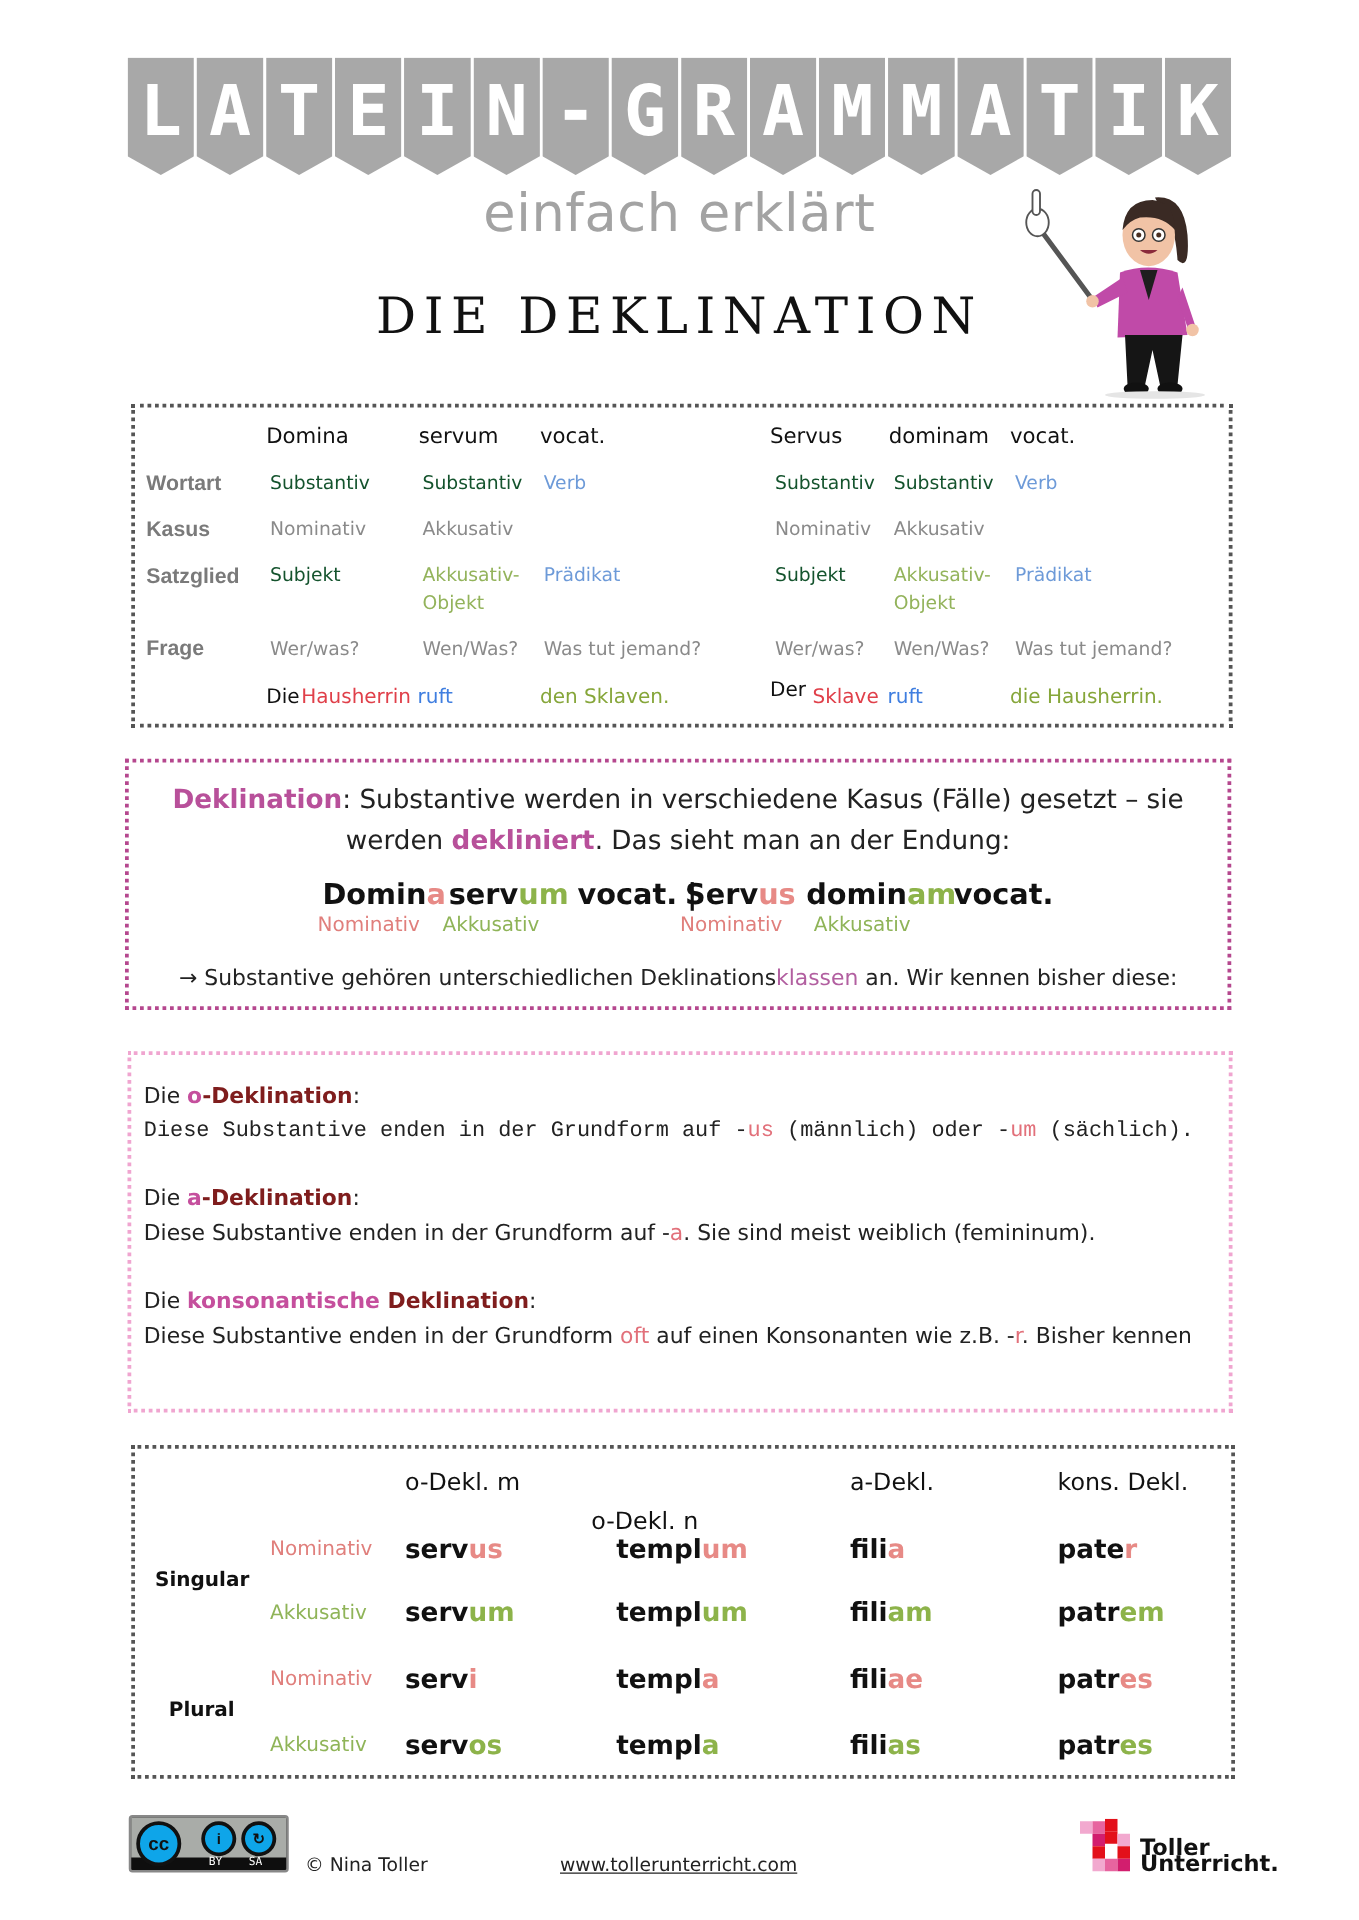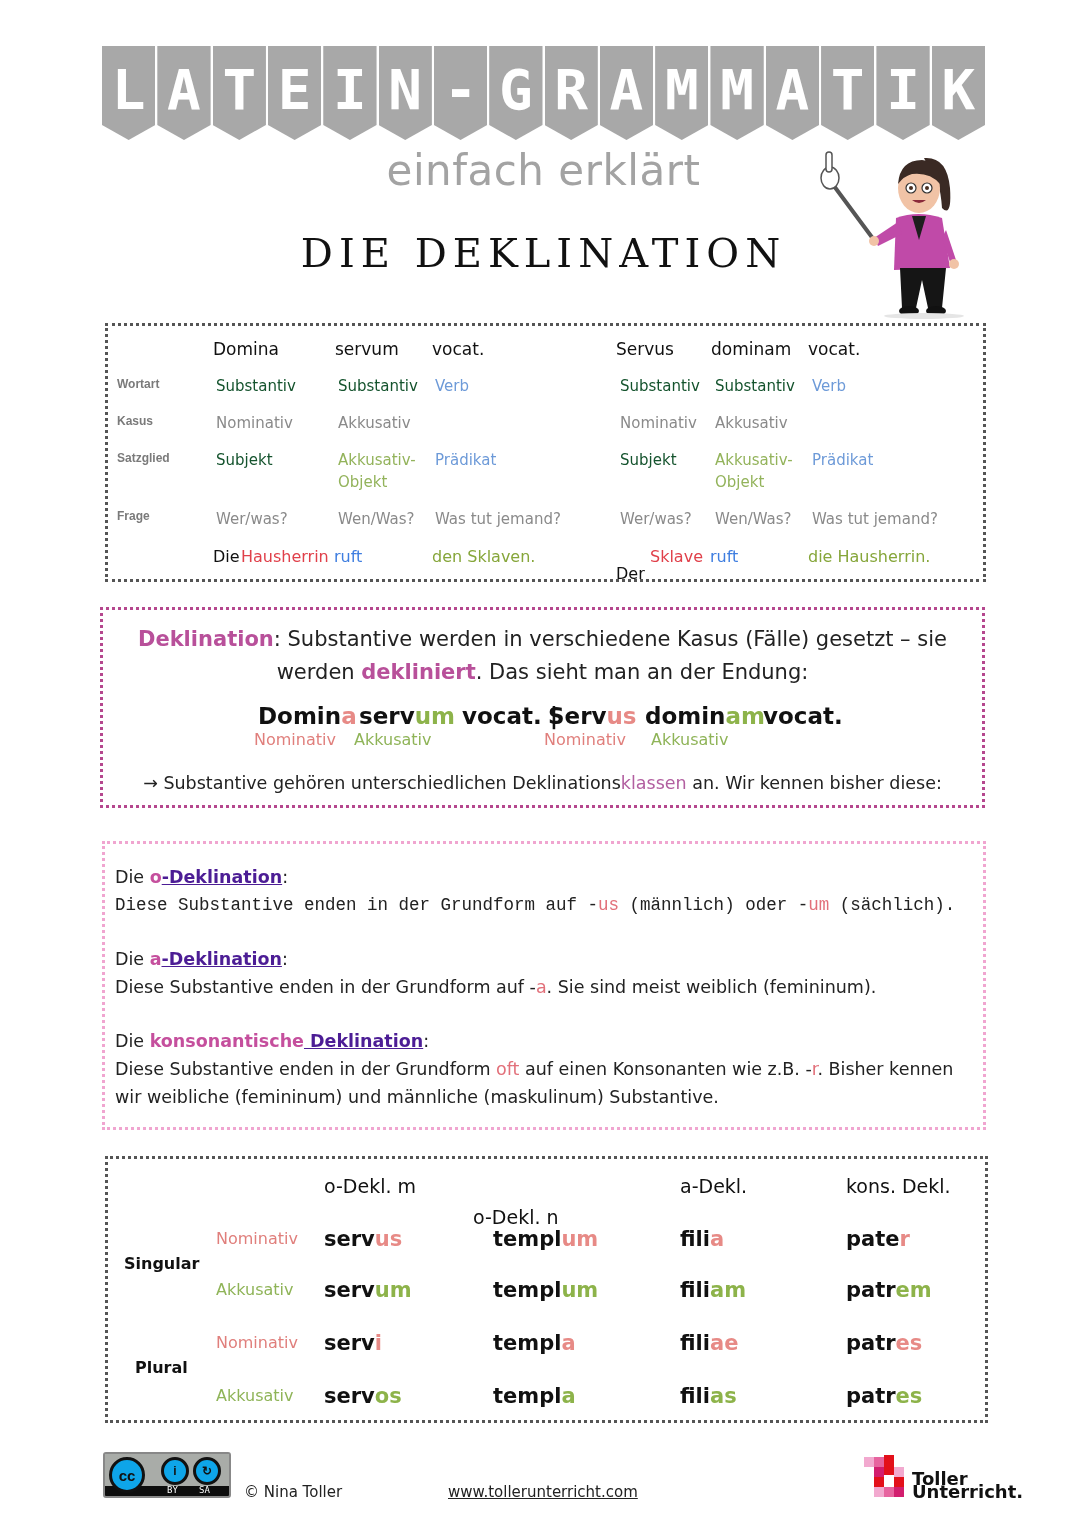--- a/index.html
+++ b/index.html
@@ -21,21 +21,21 @@
       font-family: "DejaVu Serif", serif; font-size: 40px; letter-spacing: 6px; color: #111; font-weight: normal; }
 
     
     .avatar { position: absolute; left: 812px; top: 148px; width: 160px; height: 172px; }
 
     
     .box { position: absolute; }
     .box1 { left: 105px; top: 323px; width: 881px; height: 259px; border: 3px dotted #555; }
     .b1 { position: absolute; font-family: "DejaVu Sans", sans-serif; font-size: 15px; white-space: nowrap; }
     .b1.hdr { font-size: 17px; color: #111; font-weight: 500; }
-    .b1.rowlabel { font-family: "Liberation Sans", sans-serif; font-size: 12px; font-weight: bold; color: #7a7a7a; }
+    .b1.rowlabel { font-family: "Liberation Sans", sans-serif; font-size: 17px; font-weight: bold; color: #7a7a7a; }
     .c-red { color: #14532d; }
     .c-gray { color: #8a8a8a; }
     .c-blue { color: #6d9ad8; }
     .c-green { color: #93b35b; }
     .c-red-strong { color: #e0404a; }
     .c-blue-strong { color: #3f7ee0; }
     .c-green-strong { color: #86a63a; }
     .sent { font-size: 16px; }
 
     
@@ -48,21 +48,21 @@
     .end-red { color: #e78a86; }
     .end-green { color: #8db34a; }
     .case-red { color: #e07f7c; }
     .case-green { color: #8fb458; }
 
     
     .box3 { left: 102px; top: 841px; width: 884px; height: 289px; border: 3px dotted #f0a5d0; }
     .b3 { position: absolute; left: 10px; font-family: "DejaVu Sans", sans-serif; font-size: 17.5px; color: #222; white-space: nowrap; }
     .pink-b { color: #c54f9d; font-weight: bold; }
     .pink-end { color: #e2707a; }
-    .bold { font-weight: bold; color: #4c1d95; text-decoration: underline; }
+    .bold { font-weight: bold; color: #7f1d1d; }
 
     
     .box4 { left: 105px; top: 1156px; width: 883px; height: 267px; border: 3px dotted #555; }
     .b4 { position: absolute; white-space: nowrap; font-family: "DejaVu Sans", sans-serif; }
     .b4.col { font-size: 19px; color: #111; font-weight: 500; }
     .b4.num { font-size: 16px; font-weight: bold; color: #111; }
     .b4.case { font-size: 16px; }
     .b4.form { font-size: 21px; font-weight: bold; color: #111; }
 
     
@@ -178,21 +178,21 @@
 
   <div class="b1 c-red" style="left:512px; top:125px;">Subjekt</div>
   <div class="b1 c-green" style="left:607px; top:125px;">Akkusativ-</div>
   <div class="b1 c-green" style="left:607px; top:147px;">Objekt</div>
   <div class="b1 c-blue" style="left:704px; top:125px;">Prädikat</div>
 
   <div class="b1 c-gray" style="left:512px; top:184px;">Wer/was?</div>
   <div class="b1 c-gray" style="left:607px; top:184px;">Wen/Was?</div>
   <div class="b1 c-gray" style="left:704px; top:184px;">Was tut jemand?</div>
 
-  <div class="b1 sent" style="left:508px; top:238px; color:#111;">Der</div>
+  <div class="b1 sent" style="left:508px; top:216px; color:#111;">Der</div>
   <div class="b1 sent c-red-strong" style="left:542px; top:221px;">Sklave</div>
   <div class="b1 sent c-blue-strong" style="left:602px; top:221px;">ruft</div>
   <div class="b1 sent c-green-strong" style="left:700px; top:221px;">die Hausherrin.</div>
 </div>
 
 <div class="box box2">
   <div class="b2line" style="top:17px;">
     <span class="purple">Deklination</span><span>: Substantive werden in verschiedene Kasus (Fälle) gesetzt – sie</span>
   </div>
   <div class="b2line" style="top:50px;">
@@ -230,21 +230,20 @@
   <div class="b3" style="top:133px;">
     <span>Diese Substantive enden in der Grundform auf -</span><span class="pink-end">a</span><span>. Sie sind meist weiblich (femininum).</span>
   </div>
 
   <div class="b3" style="top:187px;">
     <span>Die </span><span class="pink-b">konsonantische</span><span class="bold"> Deklination</span><span>:</span>
   </div>
   <div class="b3" style="top:215px;">
     <span>Diese Substantive enden in der Grundform </span><span class="pink-end">oft</span><span> auf einen Konsonanten wie z.B. -</span><span class="pink-end">r</span><span>. Bisher kennen</span>
   </div>
-  <div class="b3" style="top:243px;">wir weibliche (femininum) und männliche (maskulinum) Substantive.</div>
 </div>
 
 <div class="box box4">
 
   <div class="b4 col" style="left:216px; top:16px;">o-Dekl. m</div>
   <div class="b4 col" style="left:365px; top:16px;margin-top:31px;">o-Dekl. n</div>
   <div class="b4 col" style="left:572px; top:16px;">a-Dekl.</div>
   <div class="b4 col" style="left:738px; top:16px;">kons. Dekl.</div>
 
   <div class="b4 num" style="left:16px; top:95px;">Singular</div>

